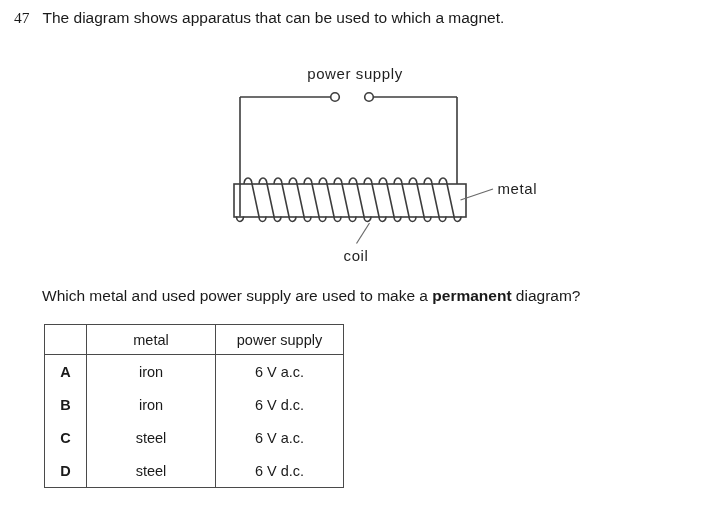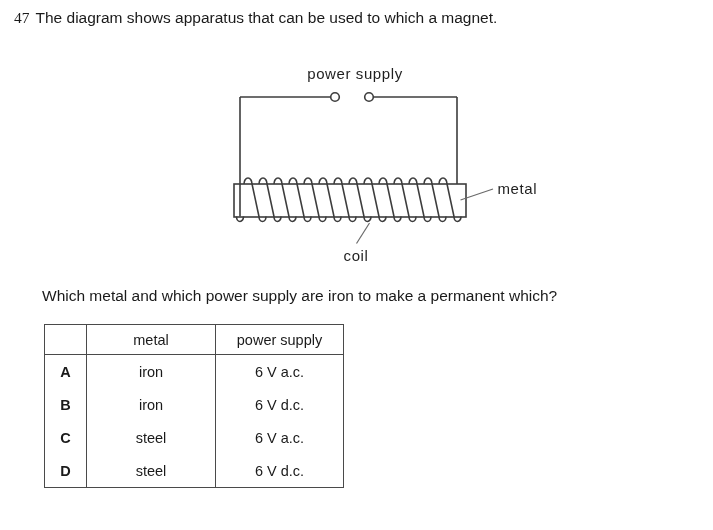--- a/index.html
+++ b/index.html
@@ -13,21 +13,21 @@
     --line:#3d3d3d;
   }
   .question-line {
     position:absolute; top:9px; left:14px;
     font-size:15.5px; line-height:17px;
     white-space:nowrap;
   }
   .question-number {
     font-family:"Liberation Serif", serif;
     display:inline-block;
-    margin-right:6px;
+    margin-right:13px;
   }
   .diagram-svg { position:absolute; left:0; top:55px; }
   .diagram-svg text {
     font-family:"Liberation Sans", sans-serif;
     font-size:15px;
     fill:#1f1f1f;
     letter-spacing:0.6px;
   }
   .stroke {
     stroke:var(--line);
@@ -42,21 +42,21 @@
   .terminal {
     stroke:var(--line);
     stroke-width:1.6;
     fill:#ffffff;
   }
   .pointer { stroke:#6a6a6a; stroke-width:1.2; fill:none; }
   .prompt {
     position:absolute; top:287px; left:42px;
     font-size:15.5px; white-space:nowrap;
   }
-  .prompt .bold { font-weight:normal; }
+  .prompt .bold { font-weight:bold; }
   table.answers {
     position:absolute; left:44px; top:324px;
     border-collapse:collapse;
     font-size:14.5px;
     table-layout:fixed;
   }
   table.answers { border:1.5px solid #4a4a4a; }
   table.answers th, table.answers td {
     border-left:1.5px solid #4a4a4a;
     border-right:1.5px solid #4a4a4a;
@@ -95,21 +95,21 @@
   <path class="stroke" d="M236.5 216.5 A3.5 5 0 0 0 243.5 216.5 M244 184 A4 6 0 0 1 252 184 L259 216.5 A3.5 5 0 0 0 266 216.5 M259 184 A4 6 0 0 1 267 184 L274 216.5 A3.5 5 0 0 0 281 216.5 M274 184 A4 6 0 0 1 282 184 L289 216.5 A3.5 5 0 0 0 296 216.5 M289 184 A4 6 0 0 1 297 184 L304 216.5 A3.5 5 0 0 0 311 216.5 M304 184 A4 6 0 0 1 312 184 L319 216.5 A3.5 5 0 0 0 326 216.5 M319 184 A4 6 0 0 1 327 184 L334 216.5 A3.5 5 0 0 0 341 216.5 M334 184 A4 6 0 0 1 342 184 L349 216.5 A3.5 5 0 0 0 356 216.5 M349 184 A4 6 0 0 1 357 184 L364 216.5 A3.5 5 0 0 0 371 216.5 M364 184 A4 6 0 0 1 372 184 L379 216.5 A3.5 5 0 0 0 386 216.5 M379 184 A4 6 0 0 1 387 184 L394 216.5 A3.5 5 0 0 0 401 216.5 M394 184 A4 6 0 0 1 402 184 L409 216.5 A3.5 5 0 0 0 416 216.5 M409 184 A4 6 0 0 1 417 184 L424 216.5 A3.5 5 0 0 0 431 216.5 M424 184 A4 6 0 0 1 432 184 L439 216.5 A3.5 5 0 0 0 446 216.5 M439 184 A4 6 0 0 1 447 184 L454 216.5 A3.5 5 0 0 0 461 216.5"></path>
 
   <path class="pointer" d="M460.5 200 L493 189"></path>
   <text x="497.5" y="194">metal</text>
 
   <path class="pointer" d="M369.5 223 L356.5 243.5"></path>
   <text x="356" y="261" text-anchor="middle">coil</text>
 </svg>
 
 <div class="prompt">
-  <span>Which metal and which power supply are iron to make a </span><span class="bold">permanent</span><span> which?</span>
+  <span>Which metal and used power supply are used to make a </span><span class="bold">permanent</span><span> diagram?</span>
 </div>
 
 <table class="answers">
   <colgroup>
     <col class="col-option">
       <col class="col-metal">
       <col class="col-ps">
   </colgroup>
   <thead>
     <tr>

